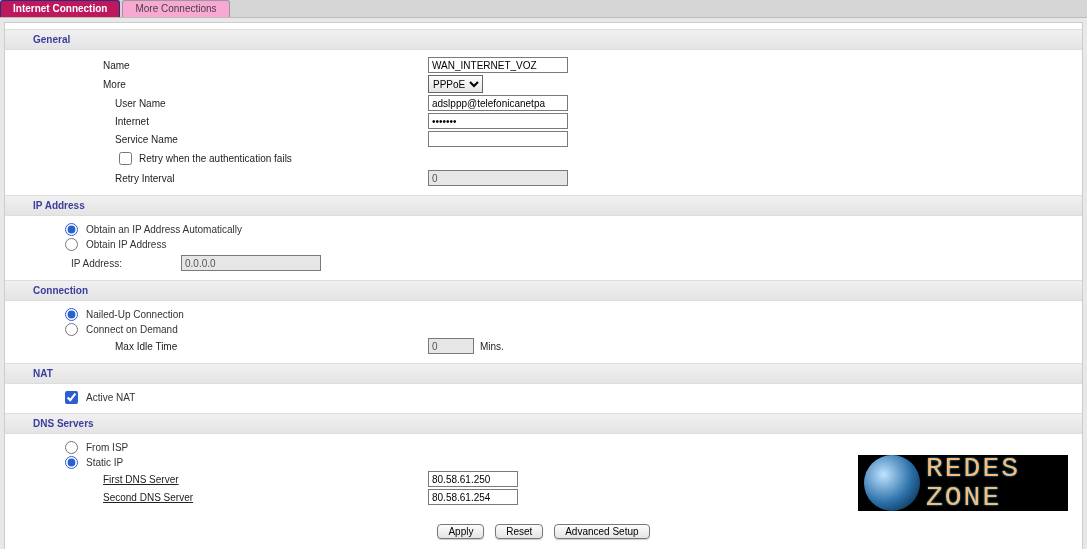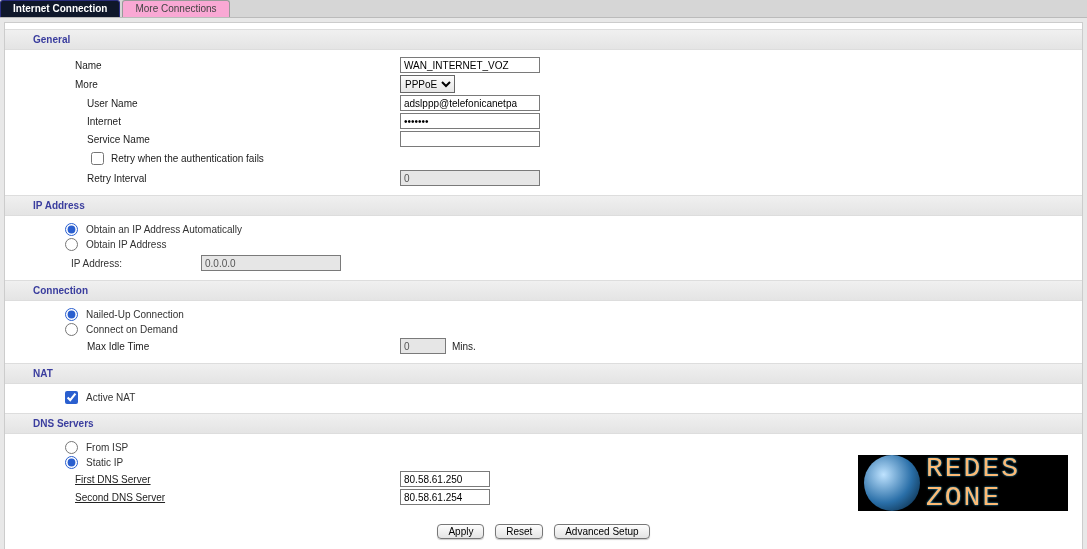--- a/index.html
+++ b/index.html
@@ -27,21 +27,21 @@
     padding: 2px 12px;
     font-size: 10px;
     border: 1px solid #999;
     border-bottom: none;
     border-radius: 3px 3px 0 0;
     cursor: pointer;
     background: #f9a8d4;
     color: #444;
   }
   .tab.active {
-    background: #0f172a;
+    background: #be185d;
     color: #fff;
     font-weight: bold;
     border-color: #2a2d7e;
     padding-left: 12px;
   }
   .panel {
     background: #fff;
     margin: 4px 4px 6px 4px;
     border: 1px solid #ccc;
     padding: 0 0 12px 0;
@@ -64,20 +64,21 @@
   .row {
     display: flex;
     align-items: center;
     padding: 1px 0;
     min-height: 16px;
   }
   .label-col {
     width: 395px;
     padding-left: 70px;
     color: #222;
+    margin-left: 28px;
   }
   .label-col.indent2 { padding-left: 82px; }
   .label-col.indent3 { padding-left: 70px; text-decoration: underline; }
   .input-col {
     flex: 0 0 auto;
   }
   input[type=text], input[type=password] {
     font-size: 10px;
     width: 140px;
     height: 16px;
@@ -102,21 +103,21 @@
     gap: 6px;
   }
   .radio-row input, .check-row input {
     margin: 0 2px 0 0;
     accent-color: #2a5fcf;
   }
   .static-ip-row {
     display: flex;
     align-items: center;
     padding: 3px 0 1px 60px;
-    gap: 36px;
+    gap: 16px;
   }
   .static-ip-row .lbl { width: 100px; padding-left: 6px; }
   .mins { margin-left: 6px; color:#222; }
   .btnbar {
     text-align: center;
     padding-top: 16px;
   }
   .btn {
     font-size: 10px;
     padding: 1px 10px;

